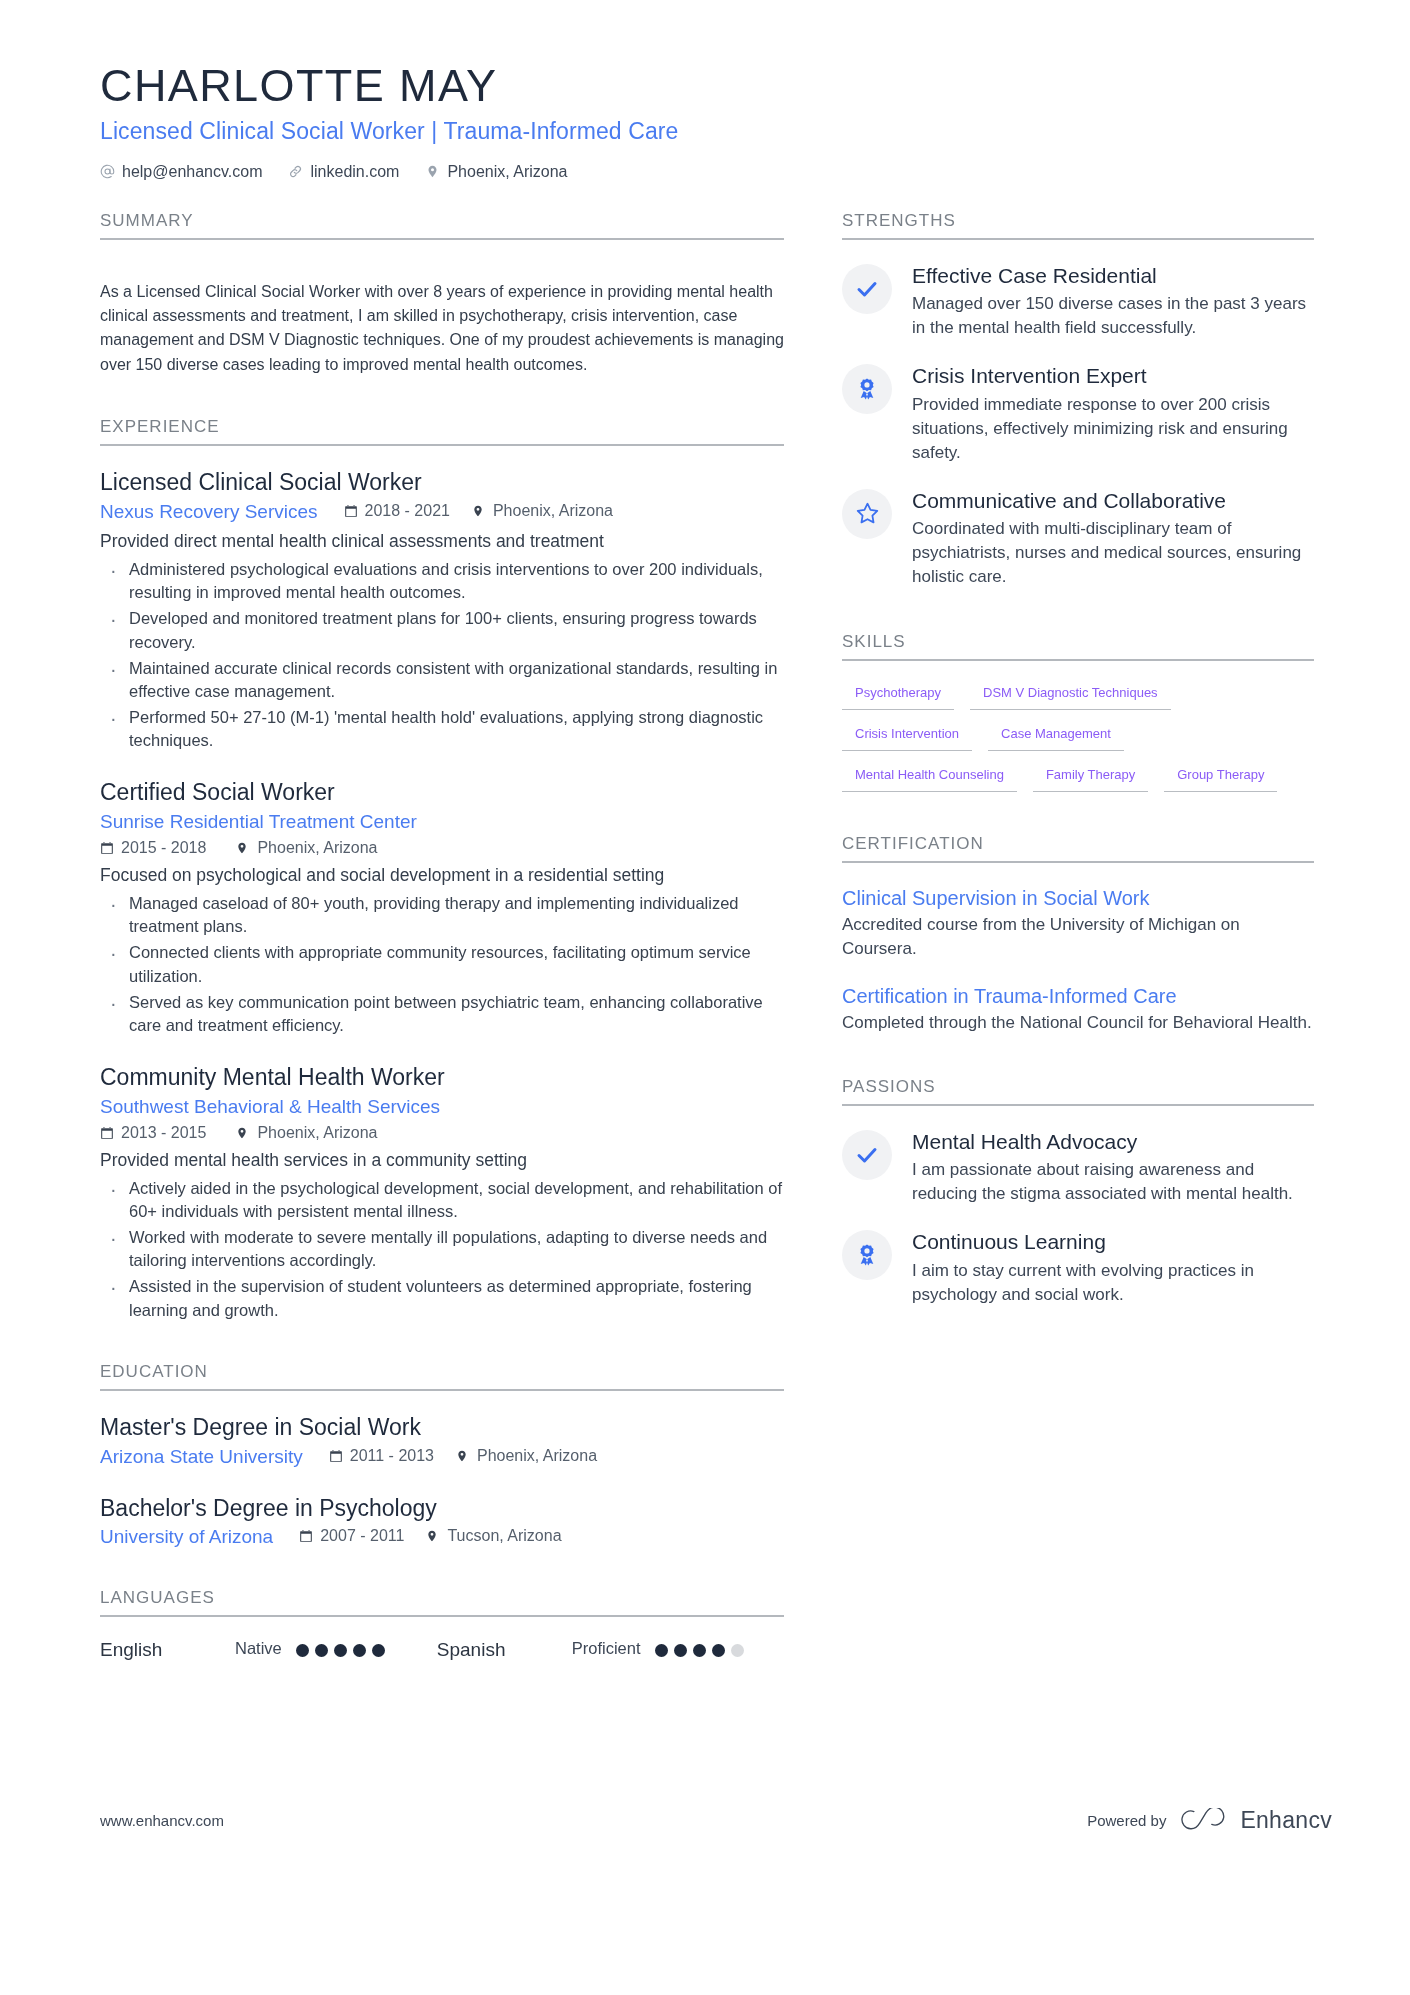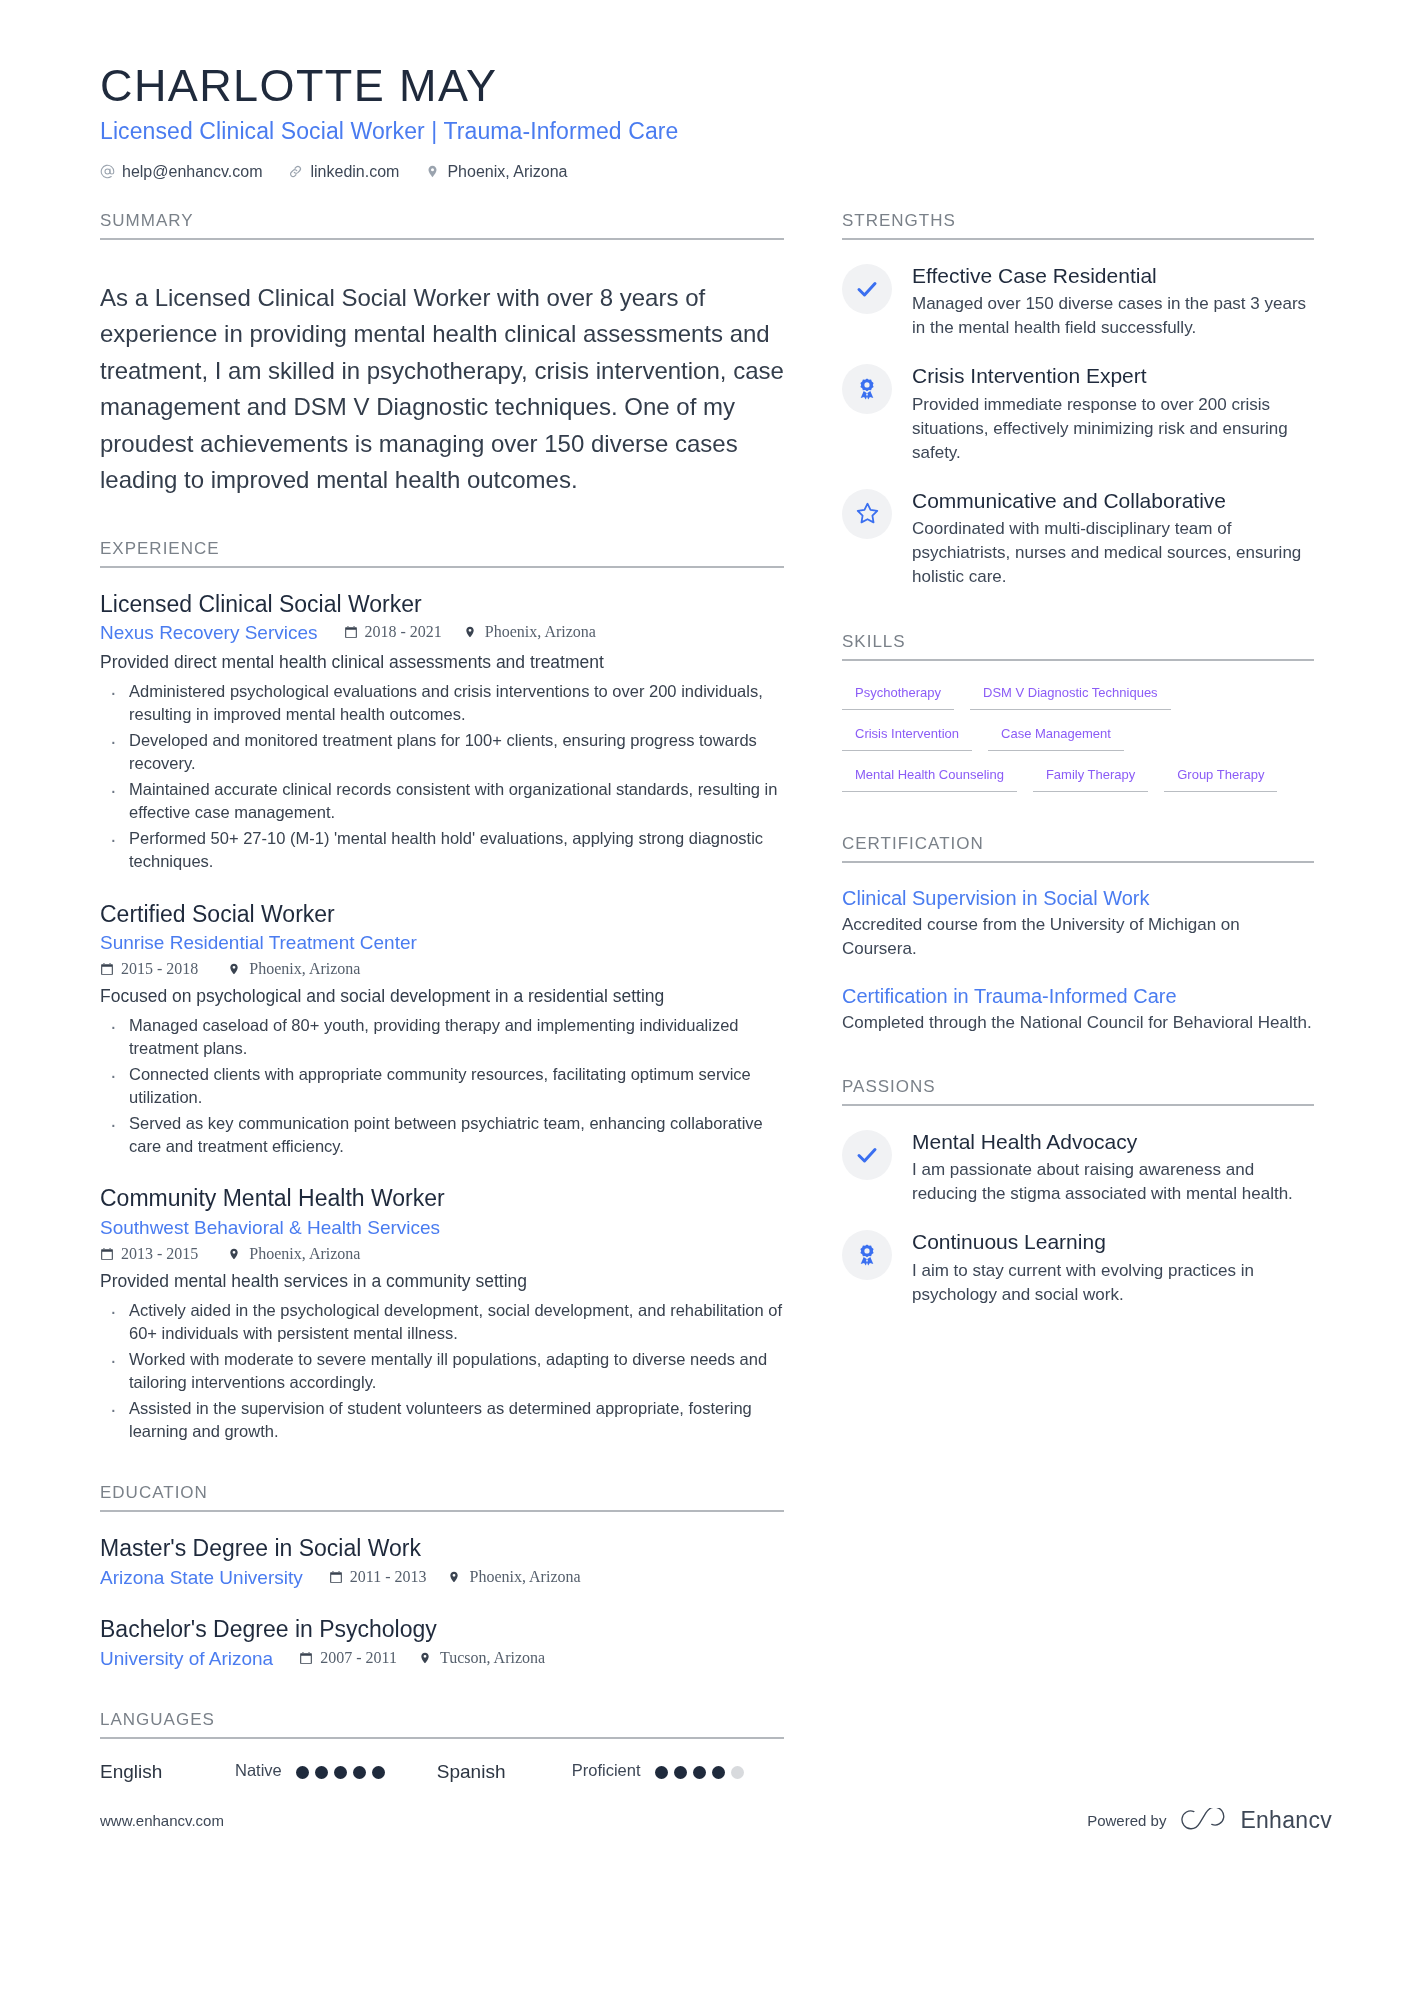--- a/index.html
+++ b/index.html
@@ -85,21 +85,21 @@
     color: #7a8189;
     font-weight: 400;
     text-transform: uppercase;
     padding-bottom: 7px;
     border-bottom: 2px solid #b4b8bd;
     margin-bottom: 22px;
   }
 
   
   .summary-text {
-    font-size: 24px;
+    font-size: 16px;
     line-height: 1.52;
     color: #333d4b;
     margin-top: 40px;
   }
 
   
   .entry { margin-bottom: 26px; }
   .entry:last-child { margin-bottom: 0; }
 
   .entry-title {
@@ -124,21 +124,20 @@
   }
 
   .meta-chunk {
     display: inline-flex;
     align-items: center;
     gap: 7px;
     font-size: 16px;
     color: #555f6c;
     margin-right: 22px;
     white-space: nowrap;
-    font-family: Liberation Serif, serif;
   }
   .meta-chunk .ic {
     display: inline-flex;
     width: 14px;
     height: 14px;
     color: #3a4350;
     flex: 0 0 auto;
   }
   .meta-chunk .ic svg { display: block; }
 

